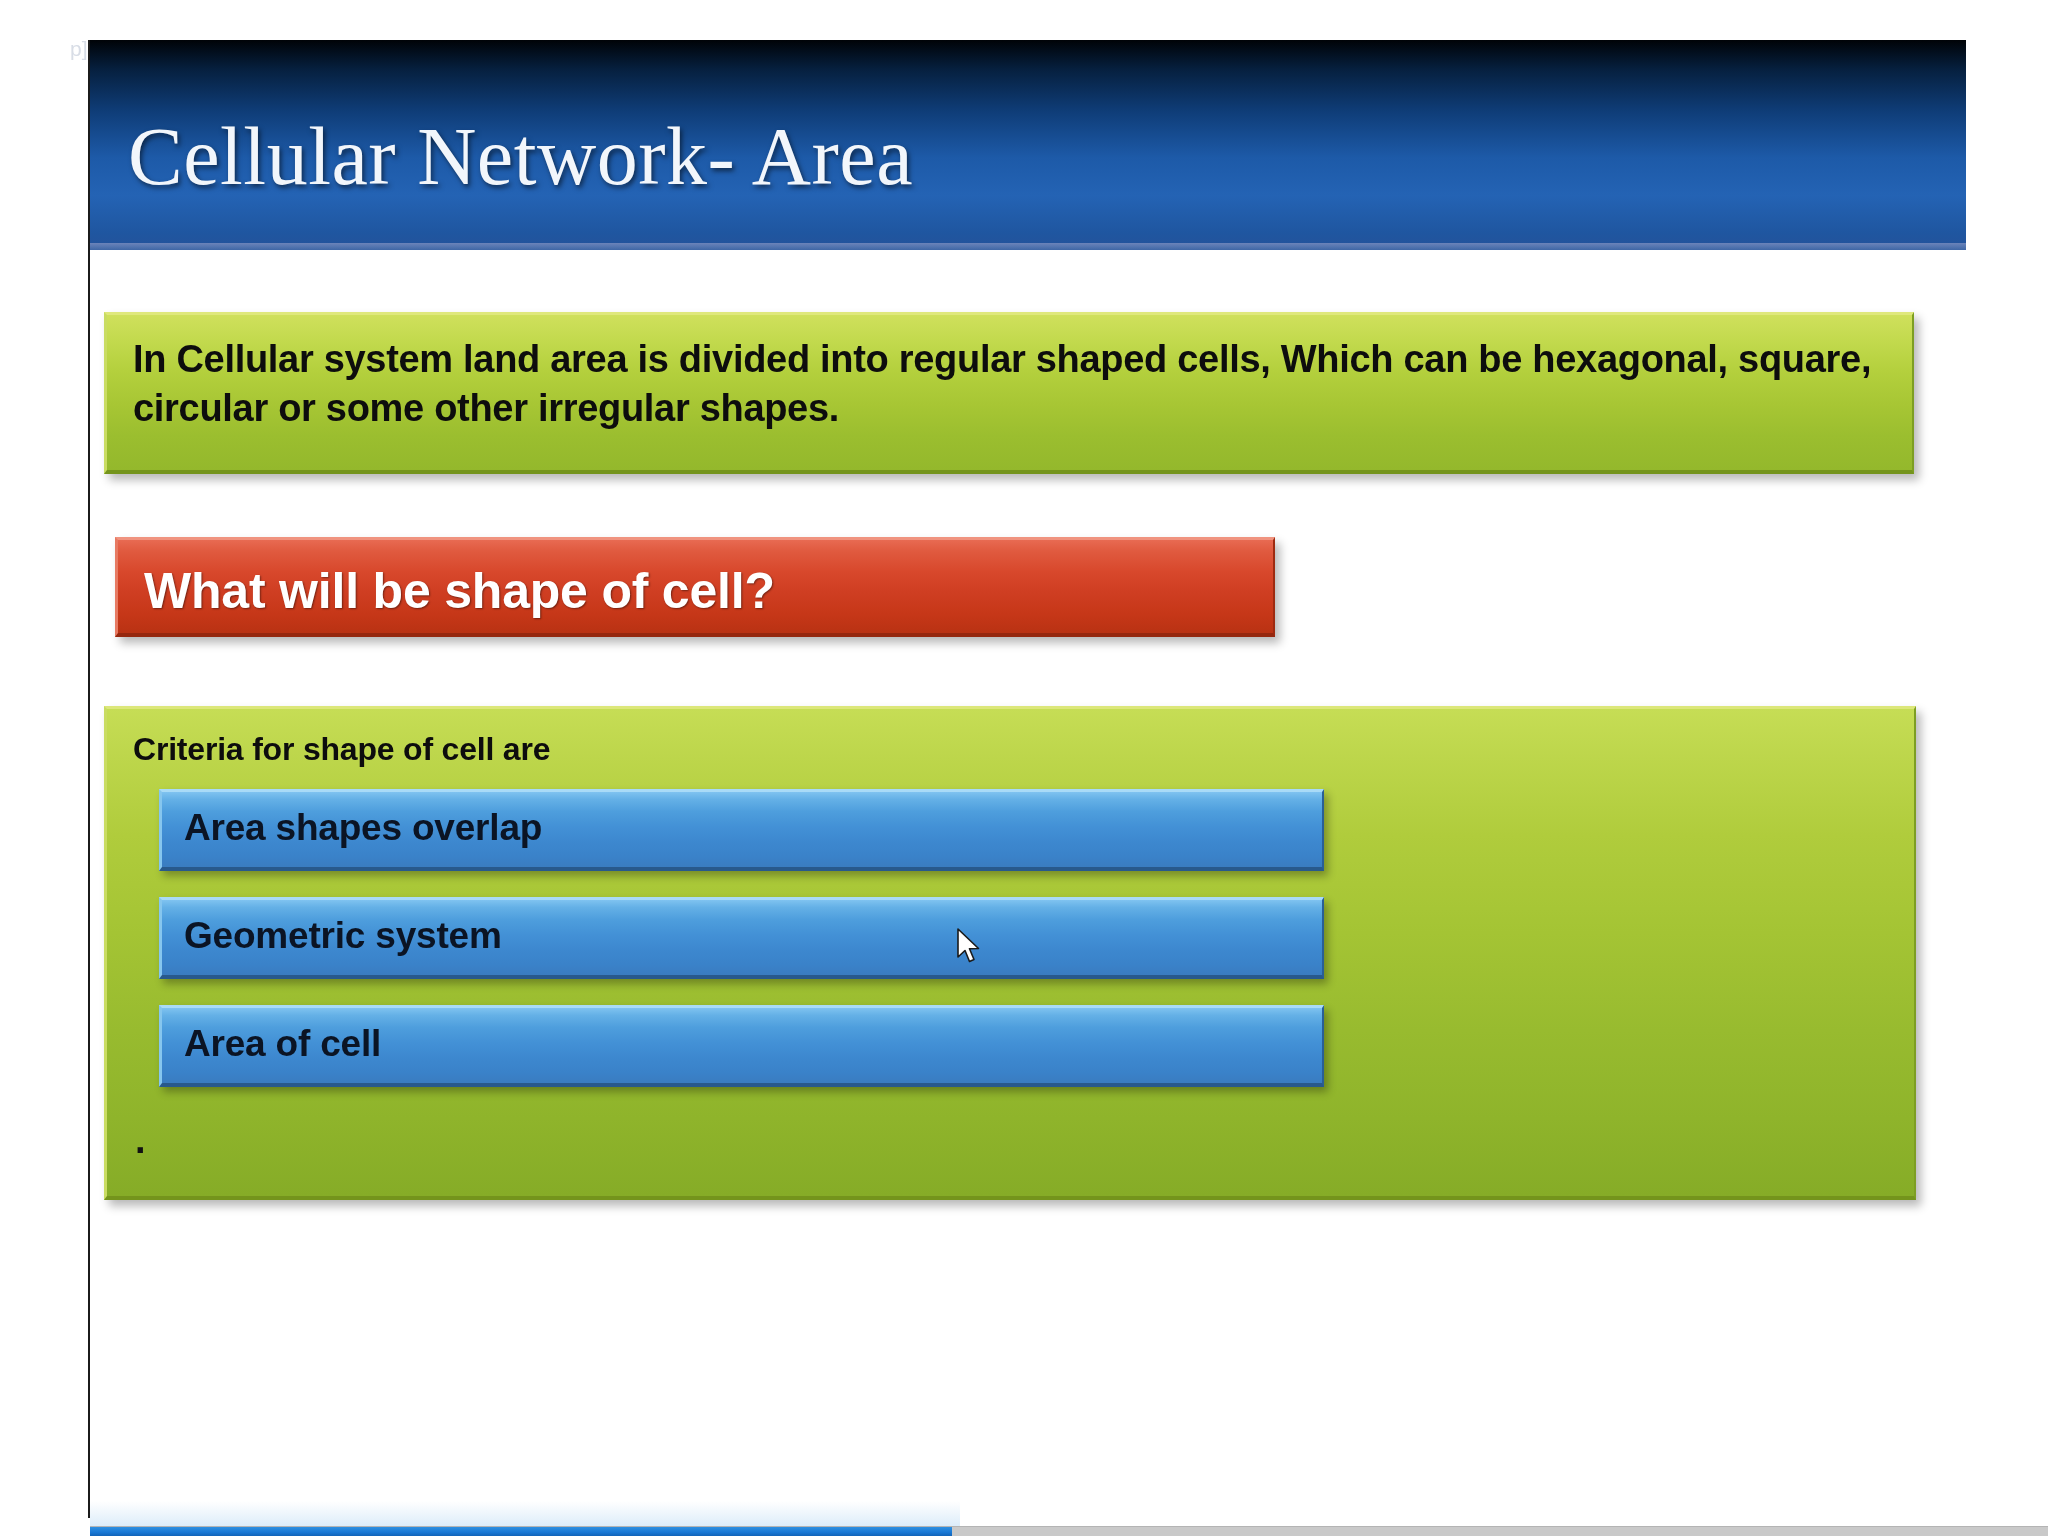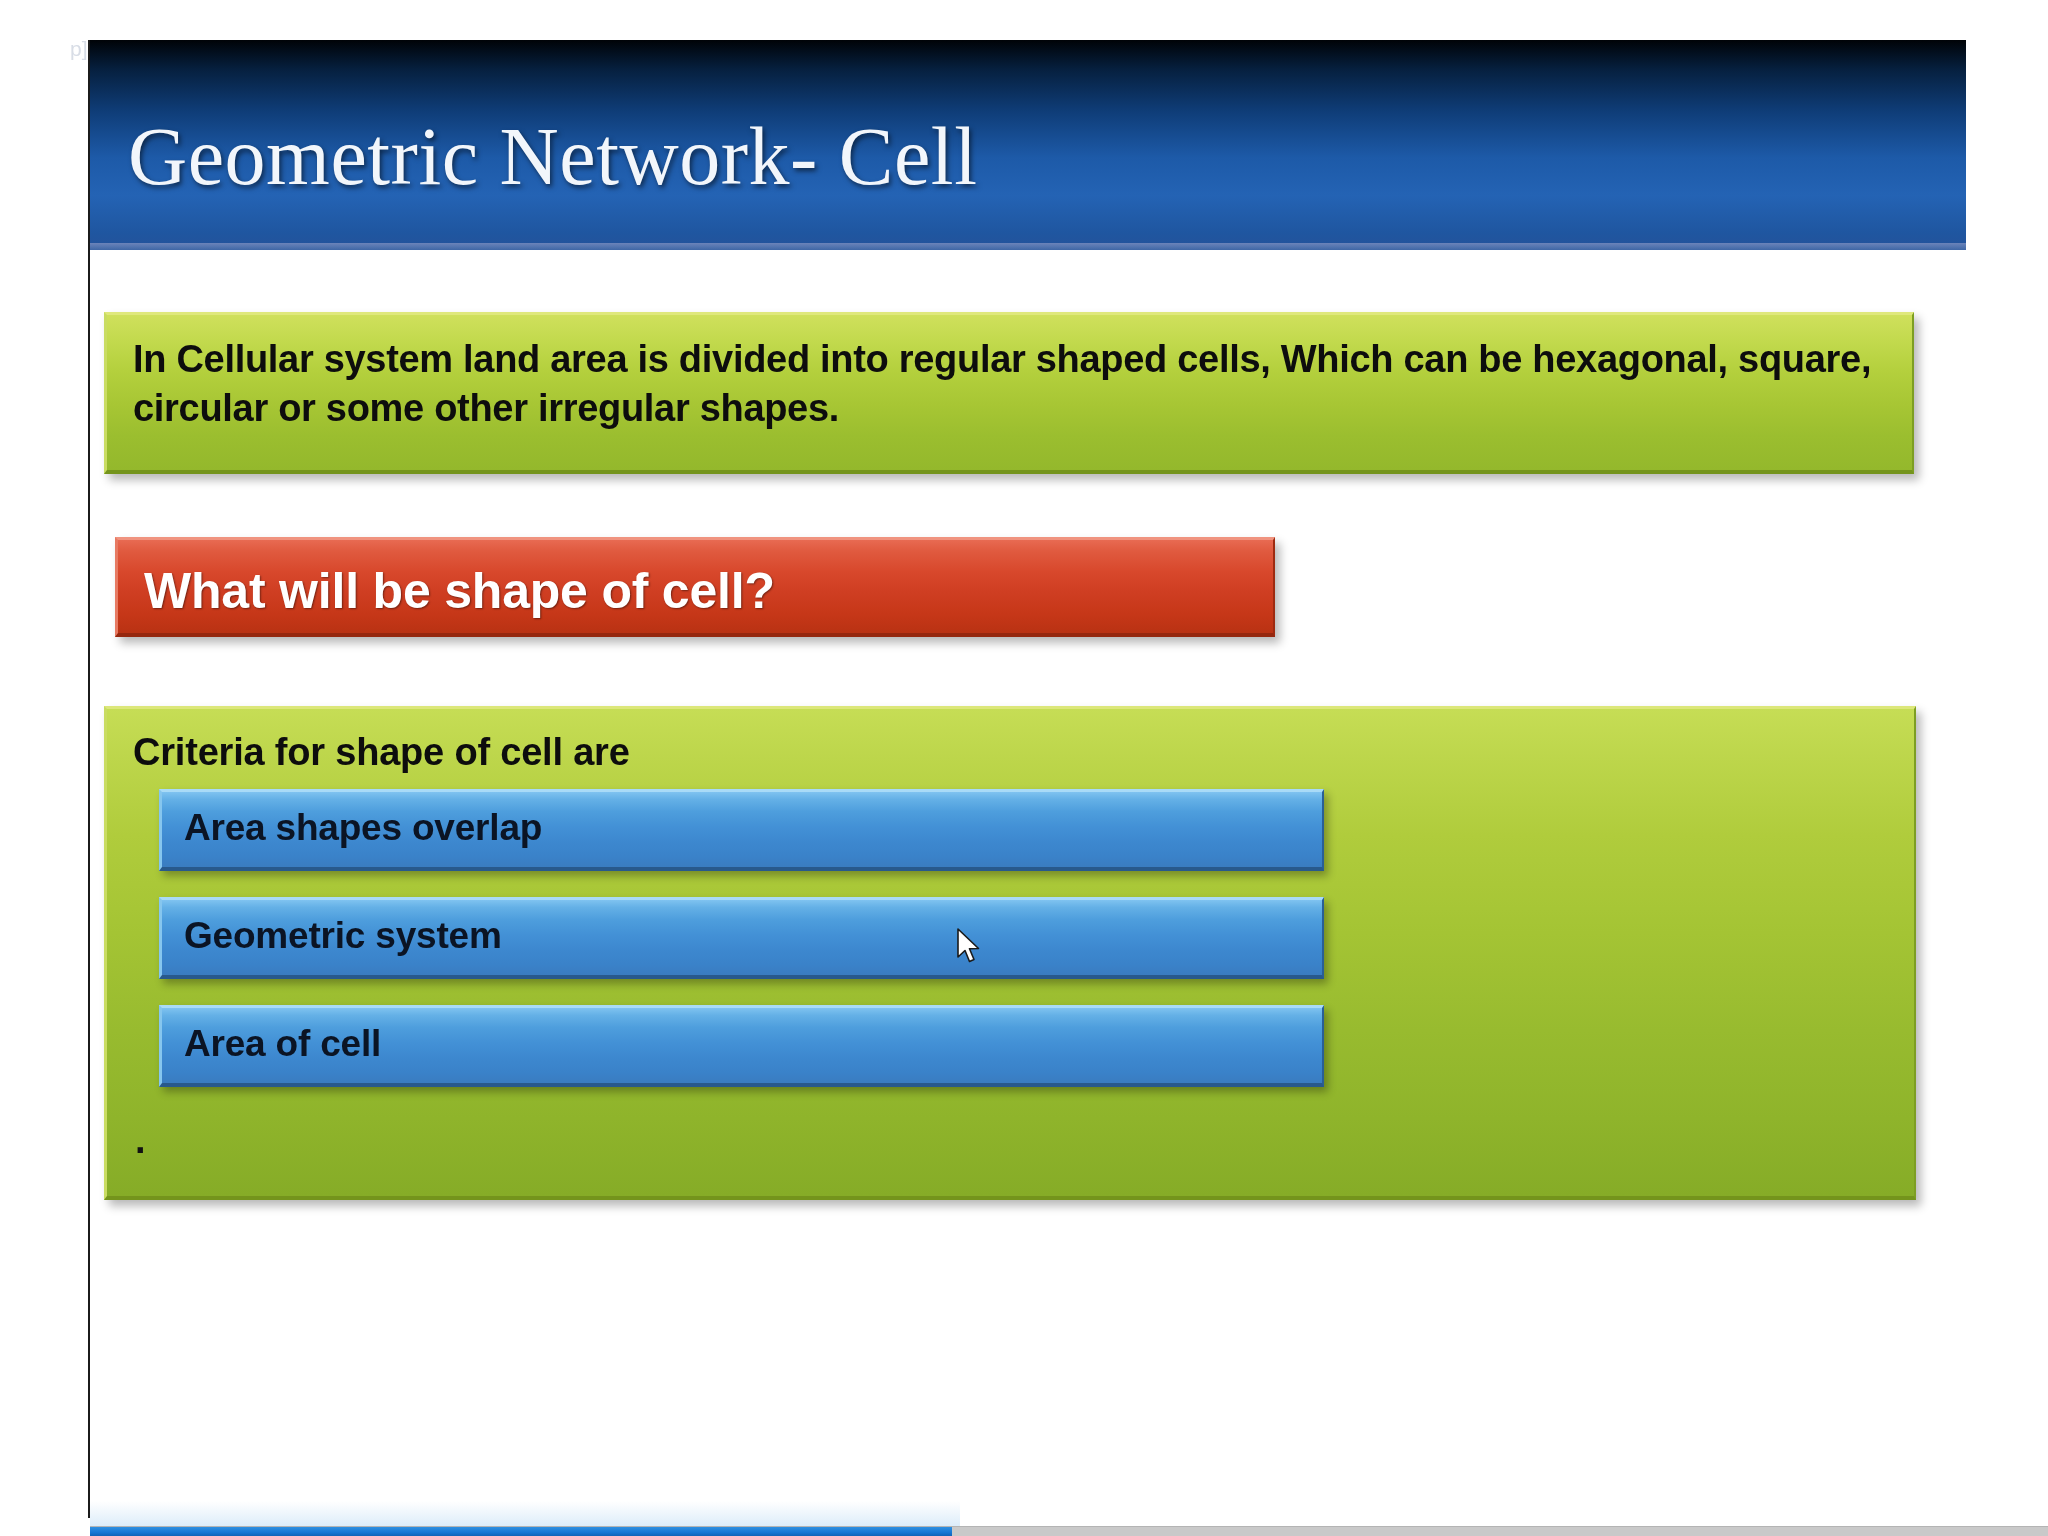--- a/index.html
+++ b/index.html
@@ -201,21 +201,21 @@
     border-left: 3px solid #c9dc62;
     border-right: 2px solid #7d9e22;
     border-bottom: 4px solid #74941c;
     box-shadow: 5px 6px 9px rgba(0,0,0,.28);
   }
   .criteria-title {
     position: absolute;
     left: 26px;
     top: 22px;
     font-family: "Liberation Sans", sans-serif;
-    font-size: 38px;
+    font-size: 32px;
     font-weight: 700;
     color: #0d0d0d;
     letter-spacing: -0.2px;
     white-space: nowrap;
   }
   .criteria-dot {
     position: absolute;
     left: 28px;
     top: 412px;
     font-family: "Liberation Sans", sans-serif;
@@ -306,21 +306,21 @@
 
   <div class="video-frame">
 
     <div class="slide-left-rule"></div>
 
     <div class="clipped-title">p]</div>
 
     <div class="slide">
 
       <div class="slide-header">
-        <div class="slide-title">Geometric Network- Cell</div>
+        <div class="slide-title">Cellular Network- Area</div>
       </div>
 
       <div class="box3d green-box">
         <div class="face">
           <div class="text">
             <span>In Cellular system land area is divided into regular shaped cells,   Which can be hexagonal,</span>
             <span>square, circular or some other irregular shapes.</span>
           </div>
         </div>
       </div>

